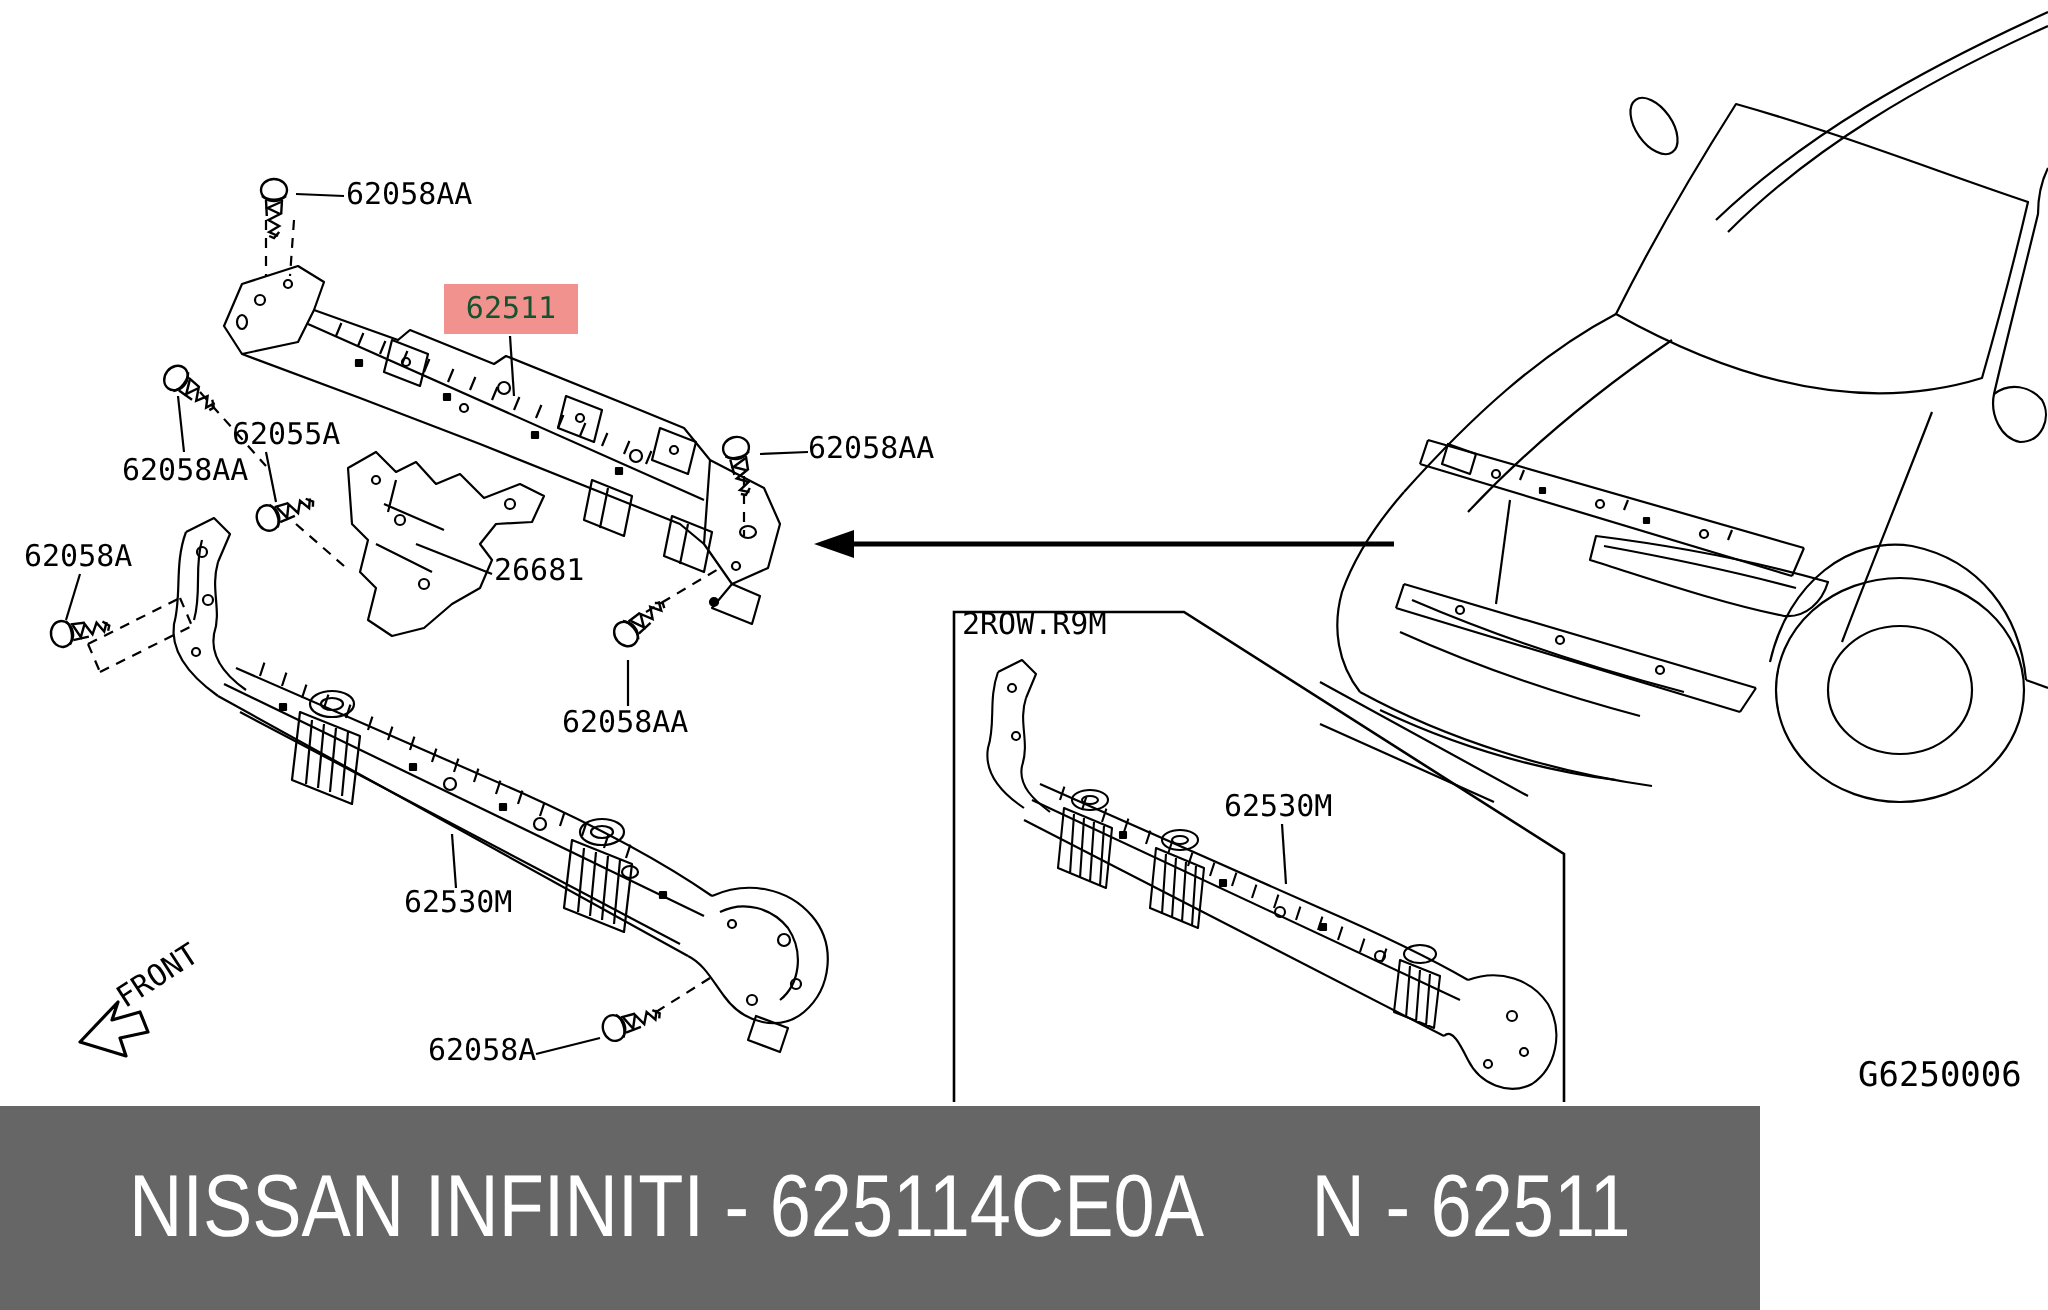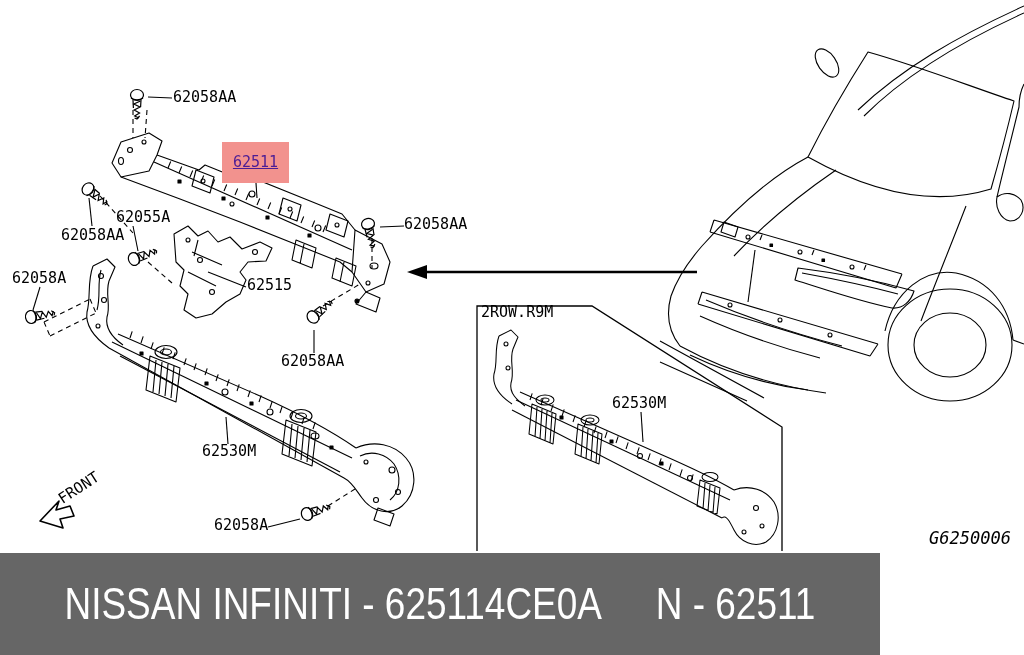--- a/index.html
+++ b/index.html
@@ -1,24 +1,24 @@
 <!DOCTYPE html>
 <html><head>
 <meta charset="utf-8">
 <style>
   html,body{margin:0;padding:0;background:#fff;}
   .canvas{position:relative;width:1024px;height:655px;background:#ffffff;overflow:hidden;
           font-family:"DejaVu Sans Mono", monospace;padding-left:18px;}
   svg{position:absolute;left:0;top:0;}
   .lbl{position:absolute;font:15px/17px "DejaVu Sans Mono", monospace;color:#000;
        white-space:nowrap;letter-spacing:0;}
-  .hl{left:222px;top:142px;width:67px;height:41px;background:#F2928E;color:#4c1d95;
-      display:flex;align-items:center;justify-content:center;text-decoration:underline;}
+  .hl{left:222px;top:142px;width:67px;height:25px;background:#F2928E;color:#14532d;
+      display:flex;align-items:center;justify-content:center;}
   .front-lbl{left:60px;top:492px;transform:rotate(-33deg);transform-origin:left center;}
-  .fig{font-size:17px;left:929px;top:530px;font-style:italic;}
+  .fig{font-size:17px;left:929px;top:530px;}
   .banner{position:absolute;left:0;top:553px;width:880px;height:102px;background:#666666;
           display:flex;align-items:center;justify-content:center;}
   .banner-inner{display:flex;align-items:baseline;white-space:nowrap;
                 transform:scaleX(0.84);transform-origin:center;
                 font-family:"Liberation Sans", sans-serif;font-size:44px;color:#ffffff;}
   .banner-inner .gap{display:inline-block;width:64px;}
 </style>
 </head>
 <body>
 
@@ -214,21 +214,21 @@
       <path d="M755,250 L748,302"></path>
     </g>
   </g>
 </svg>
 
   <div class="lbl" style="left:173px;top:89px">62058AA</div>
   <div class="lbl hl">62511</div>
   <div class="lbl" style="left:116px;top:209px">62055A</div>
   <div class="lbl" style="left:61px;top:227px">62058AA</div>
   <div class="lbl" style="left:12px;top:270px">62058A</div>
-  <div class="lbl" style="left:247px;top:277px">62515</div>
+  <div class="lbl" style="left:247px;top:277px">26681</div>
   <div class="lbl" style="left:404px;top:216px">62058AA</div>
   <div class="lbl" style="left:281px;top:353px">62058AA</div>
   <div class="lbl" style="left:202px;top:443px">62530M</div>
   <div class="lbl" style="left:214px;top:517px">62058A</div>
   <div class="lbl front-lbl">FRONT</div>
   <div class="lbl" style="left:481px;top:304px">2ROW.R9M</div>
   <div class="lbl" style="left:612px;top:395px">62530M</div>
   <div class="lbl fig">G6250006</div>
 
   <div class="banner">

